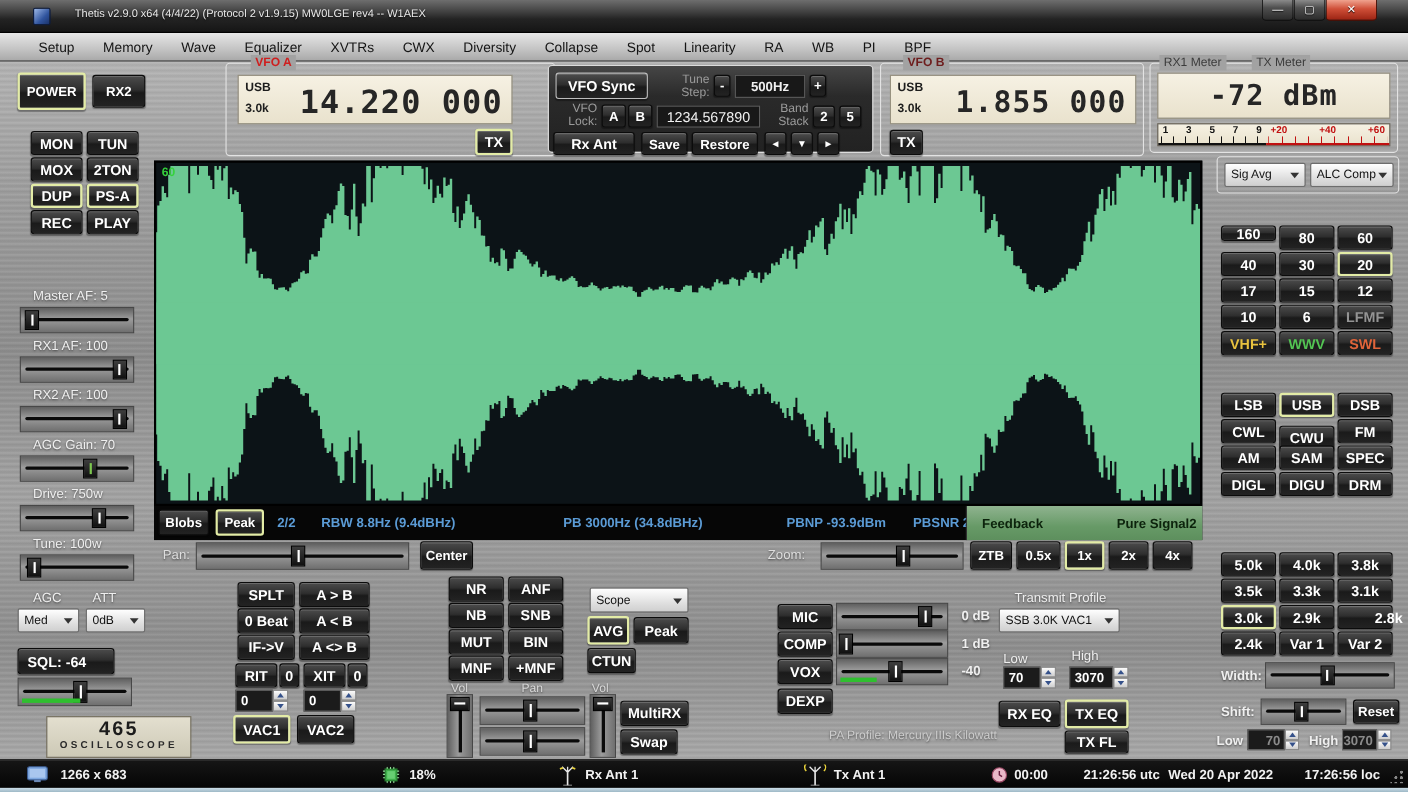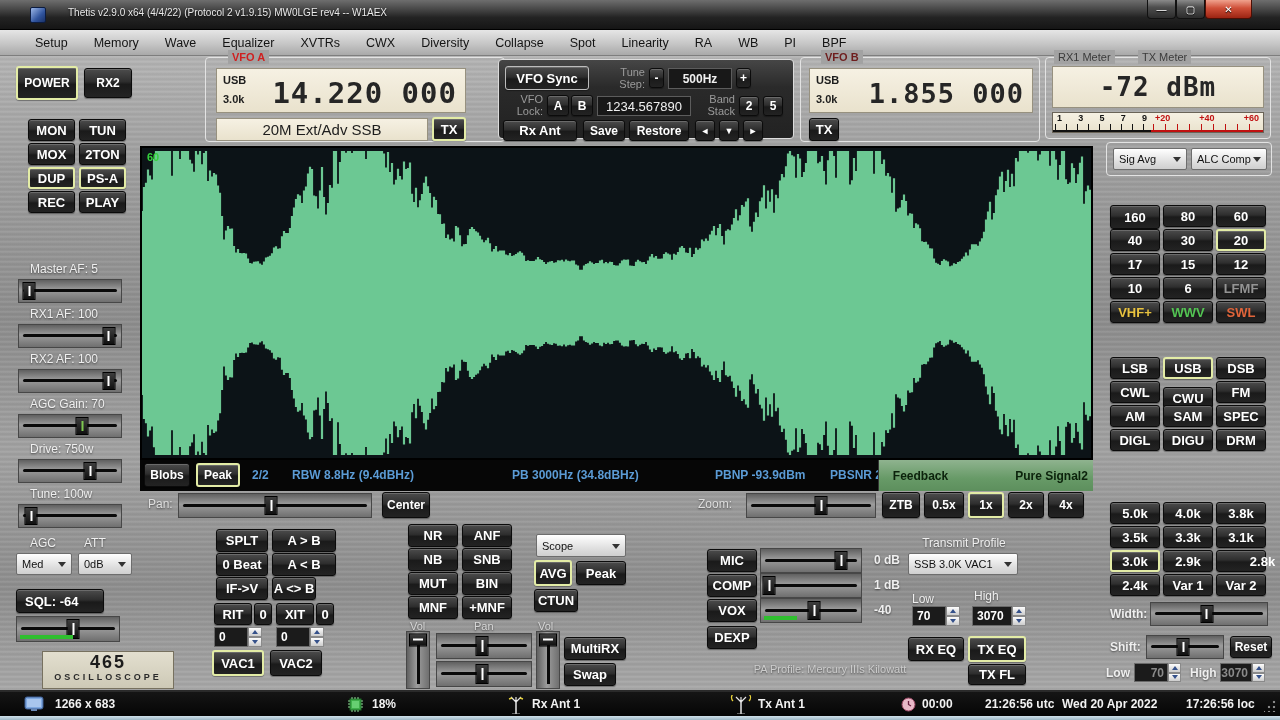--- a/index.html
+++ b/index.html
@@ -161,21 +161,20 @@
   <div id="content-bg"></div>
   <div id="edge-bottom"></div>
 
   <div class="gb" style="left:205px;top:57px;width:300px;height:85px;">
     <span class="gleg" style="left:22px;color:#cf1f1f;">VFO A</span>
     <div class="disp" style="left:10px;top:10px;width:250px;height:45px;">
       <span class="abs" style="left:6px;top:5px;font-size:11px;font-weight:bold;">USB</span>
       <span class="abs" style="left:6px;top:24px;font-size:11px;font-weight:bold;">3.0k</span>
       <span class="seg abs" style="right:8px;top:7px;font-size:29px;">14.220 000</span>
     </div>
-    <div class="disp" style="left:10px;top:60px;width:212px;height:23px;display:flex;align-items:center;justify-content:center;font-size:15px;">20M Ext/Adv SSB</div>
     <div class="btn hl" style="left:226px;top:59px;width:34px;height:24px;font-size:13px;">TX</div>
   </div>
 
   <div class="gb" id="vfo-sync-group" style="left:498px;top:59px;width:296px;height:80px;">
     <div class="btn" style="left:6px;top:6px;width:84px;height:24px;font-size:13px;border-color:#bcbcbc;">VFO Sync</div>
     <div class="dlbl" style="left:100px;top:6px;width:46px;">Tune Step:</div>
     <div class="btn" style="left:150px;top:8px;width:15px;height:20px;">-</div>
     <div class="dkdisp" style="left:169px;top:8px;width:64px;height:21px;">500Hz</div>
     <div class="btn" style="left:237px;top:8px;width:15px;height:20px;">+</div>
     <div class="dlbl" style="left:6px;top:33px;width:38px;">VFO Lock:</div>
@@ -324,21 +323,21 @@
   <div class="btn" style="left:924px;top:492px;width:40px;height:26px;">0.5x</div>
   <div class="btn hl" style="left:968px;top:492px;width:36px;height:26px;">1x</div>
   <div class="btn" style="left:1008px;top:492px;width:36px;height:26px;">2x</div>
   <div class="btn" style="left:1048px;top:492px;width:36px;height:26px;">4x</div>
 
   <div class="btn f13" style="left:216px;top:529px;width:52px;height:23px;">SPLT</div>
   <div class="btn f13" style="left:272px;top:529px;width:64px;height:23px;">A &gt; B</div>
   <div class="btn f13" style="left:216px;top:553px;width:52px;height:23px;">0 Beat</div>
   <div class="btn f13" style="left:272px;top:553px;width:64px;height:23px;">A &lt; B</div>
   <div class="btn f13" style="left:216px;top:577px;width:52px;height:23px;">IF-&gt;V</div>
-  <div class="btn f13" style="left:272px;top:577px;width:44px;height:23px;">A &lt;&gt; B</div>
+  <div class="btn f13" style="left:272px;top:577px;width:64px;height:23px;">A &lt;&gt; B</div>
 
   <div class="btn f13" style="left:214px;top:603px;width:38px;height:22px;">RIT</div>
   <div class="btn f13" style="left:254px;top:603px;width:18px;height:22px;">0</div>
   <div class="btn f13" style="left:276px;top:603px;width:38px;height:22px;">XIT</div>
   <div class="btn f13" style="left:316px;top:603px;width:18px;height:22px;">0</div>
 
   <div class="nfield" style="left:214px;top:627px;width:34px;height:20px;">0</div>
   <div class="spin" style="left:248px;top:627px;width:14px;height:20px;">
       <i class="up"></i>
       <i class="dn"></i>
@@ -419,21 +418,21 @@
   <div class="spin" style="left:1012px;top:606px;width:14px;height:20px;">
       <i class="up"></i>
       <i class="dn"></i>
     </div>
   <div class="btn f13" style="left:908px;top:637px;width:56px;height:24px;">RX EQ</div>
   <div class="btn f13 hl" style="left:968px;top:636px;width:58px;height:26px;">TX EQ</div>
   <div class="btn f13" style="left:968px;top:664px;width:58px;height:21px;">TX FL</div>
 
   <div class="lbl sm" style="left:660px;top:663px;width:340px;text-align:center;color:#cdcdcd;">PA Profile: Mercury IIIs Kilowatt</div>
 
-  <div class="btn f13" style="left:1110px;top:205px;width:50px;height:24px;">160</div>
+  <div class="btn f13" style="left:1110px;top:205px;width:50px;height:14px;">160</div>
   <div class="btn f13" style="left:1163px;top:205px;width:50px;height:22px;">80</div>
   <div class="btn f13" style="left:1216px;top:205px;width:50px;height:22px;">60</div>
   <div class="btn f13" style="left:1110px;top:229px;width:50px;height:22px;">40</div>
   <div class="btn f13" style="left:1163px;top:229px;width:50px;height:22px;">30</div>
   <div class="btn f13 hl" style="left:1216px;top:229px;width:50px;height:22px;">20</div>
   <div class="btn f13" style="left:1110px;top:253px;width:50px;height:22px;">17</div>
   <div class="btn f13" style="left:1163px;top:253px;width:50px;height:22px;">15</div>
   <div class="btn f13" style="left:1216px;top:253px;width:50px;height:22px;">12</div>
   <div class="btn f13" style="left:1110px;top:277px;width:50px;height:22px;">10</div>
   <div class="btn f13" style="left:1163px;top:277px;width:50px;height:22px;">6</div>

